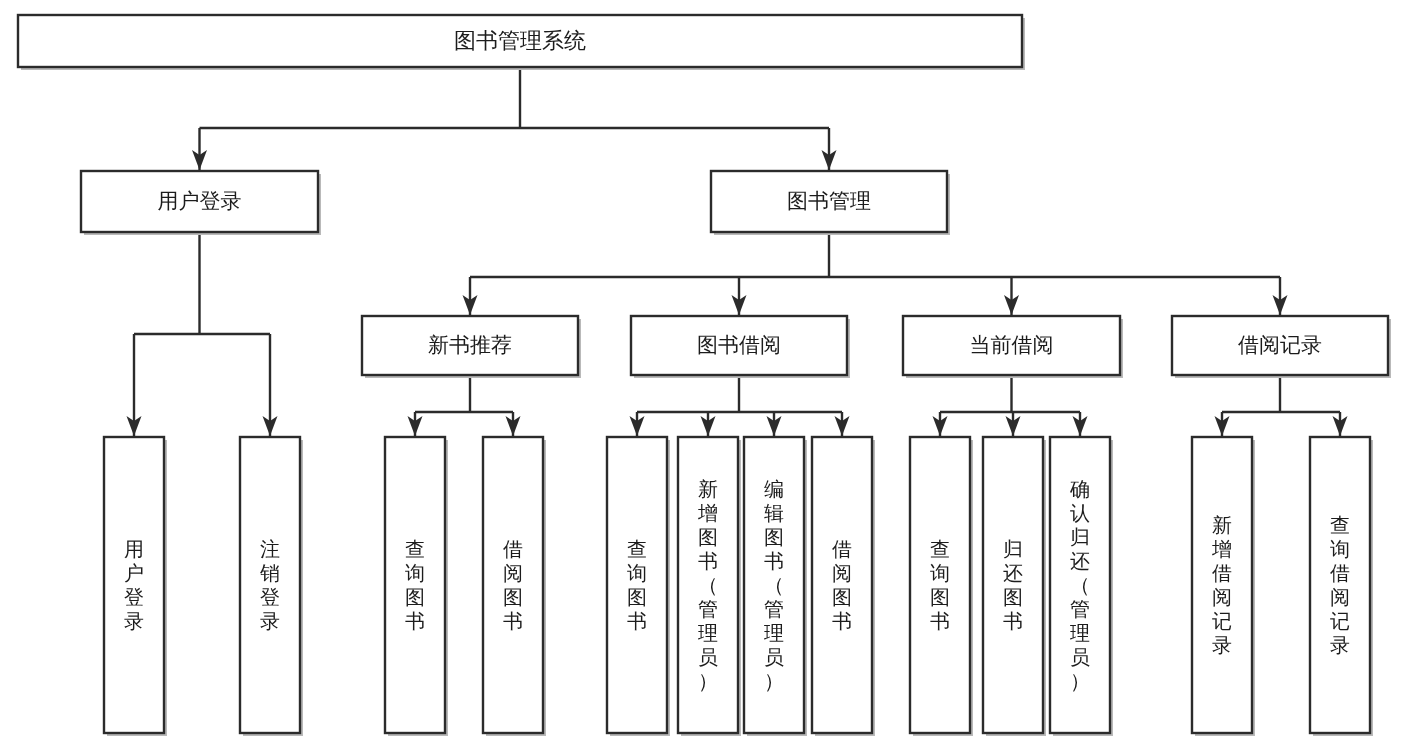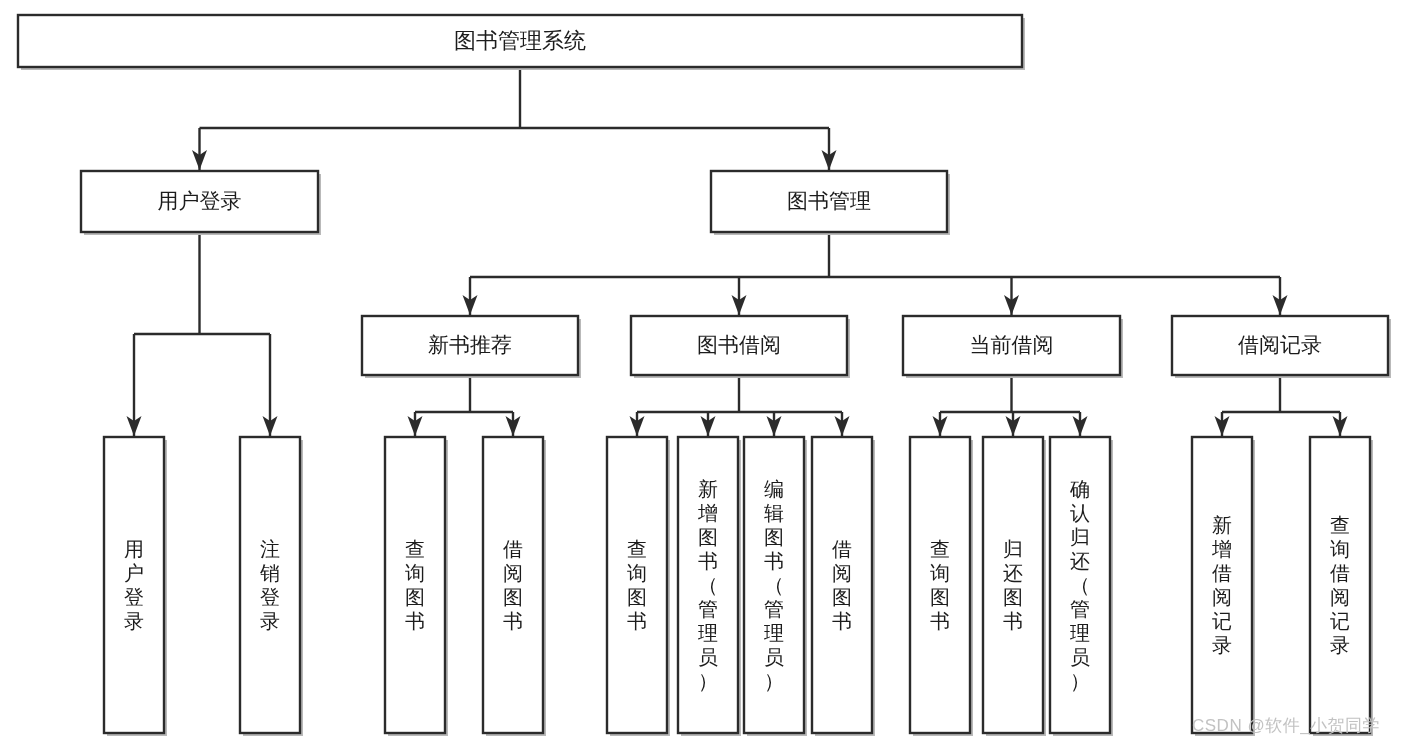--- a/index.html
+++ b/index.html
@@ -286,15 +286,14 @@
       <div class="leaf-label" style="left: 1328px; top: 513px; height: 144px;">
         <div style="height: 24px; line-height: 24px;">查</div>
         <div style="height: 24px; line-height: 24px;">询</div>
         <div style="height: 24px; line-height: 24px;">借</div>
         <div style="height: 24px; line-height: 24px;">阅</div>
         <div style="height: 24px; line-height: 24px;">记</div>
         <div style="height: 24px; line-height: 24px;">录</div>
       </div>
     </div>
 
-  <div class="watermark" style="left: 1192px; top: 714px; color: rgb(194, 194, 194);">CSDN @软件_小贺同学</div>
 
 </div>
 
 </body></html>

